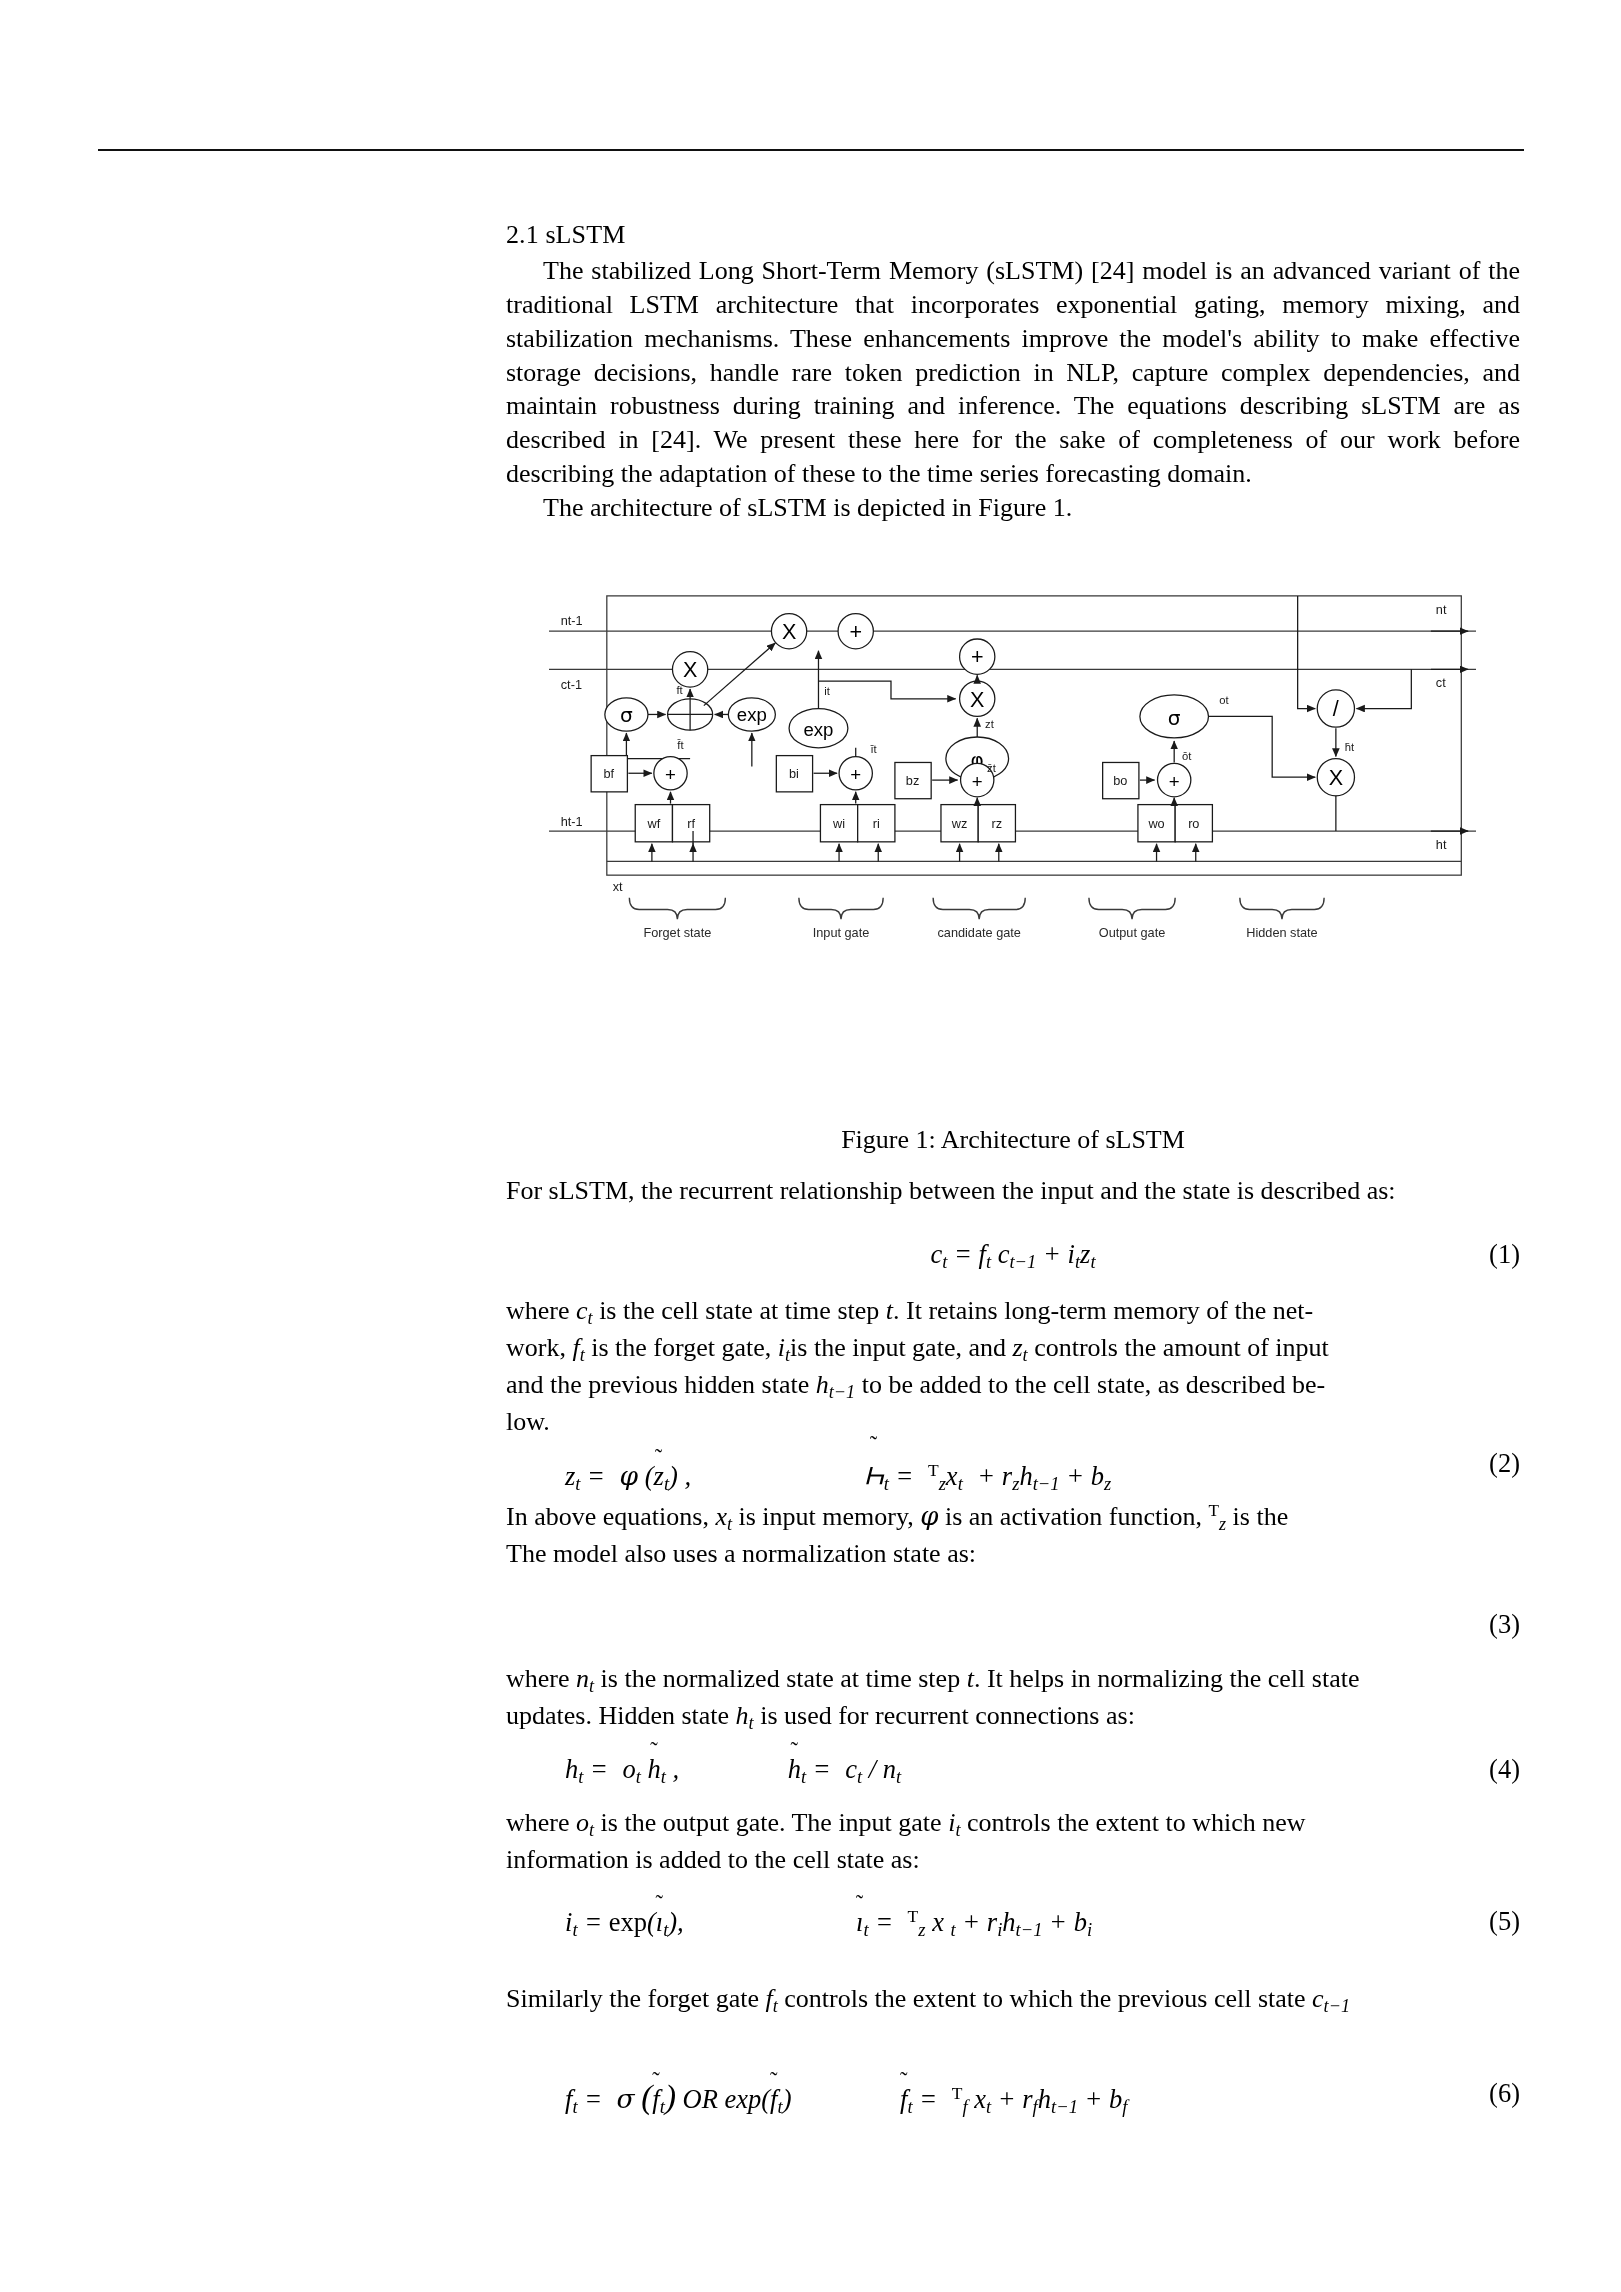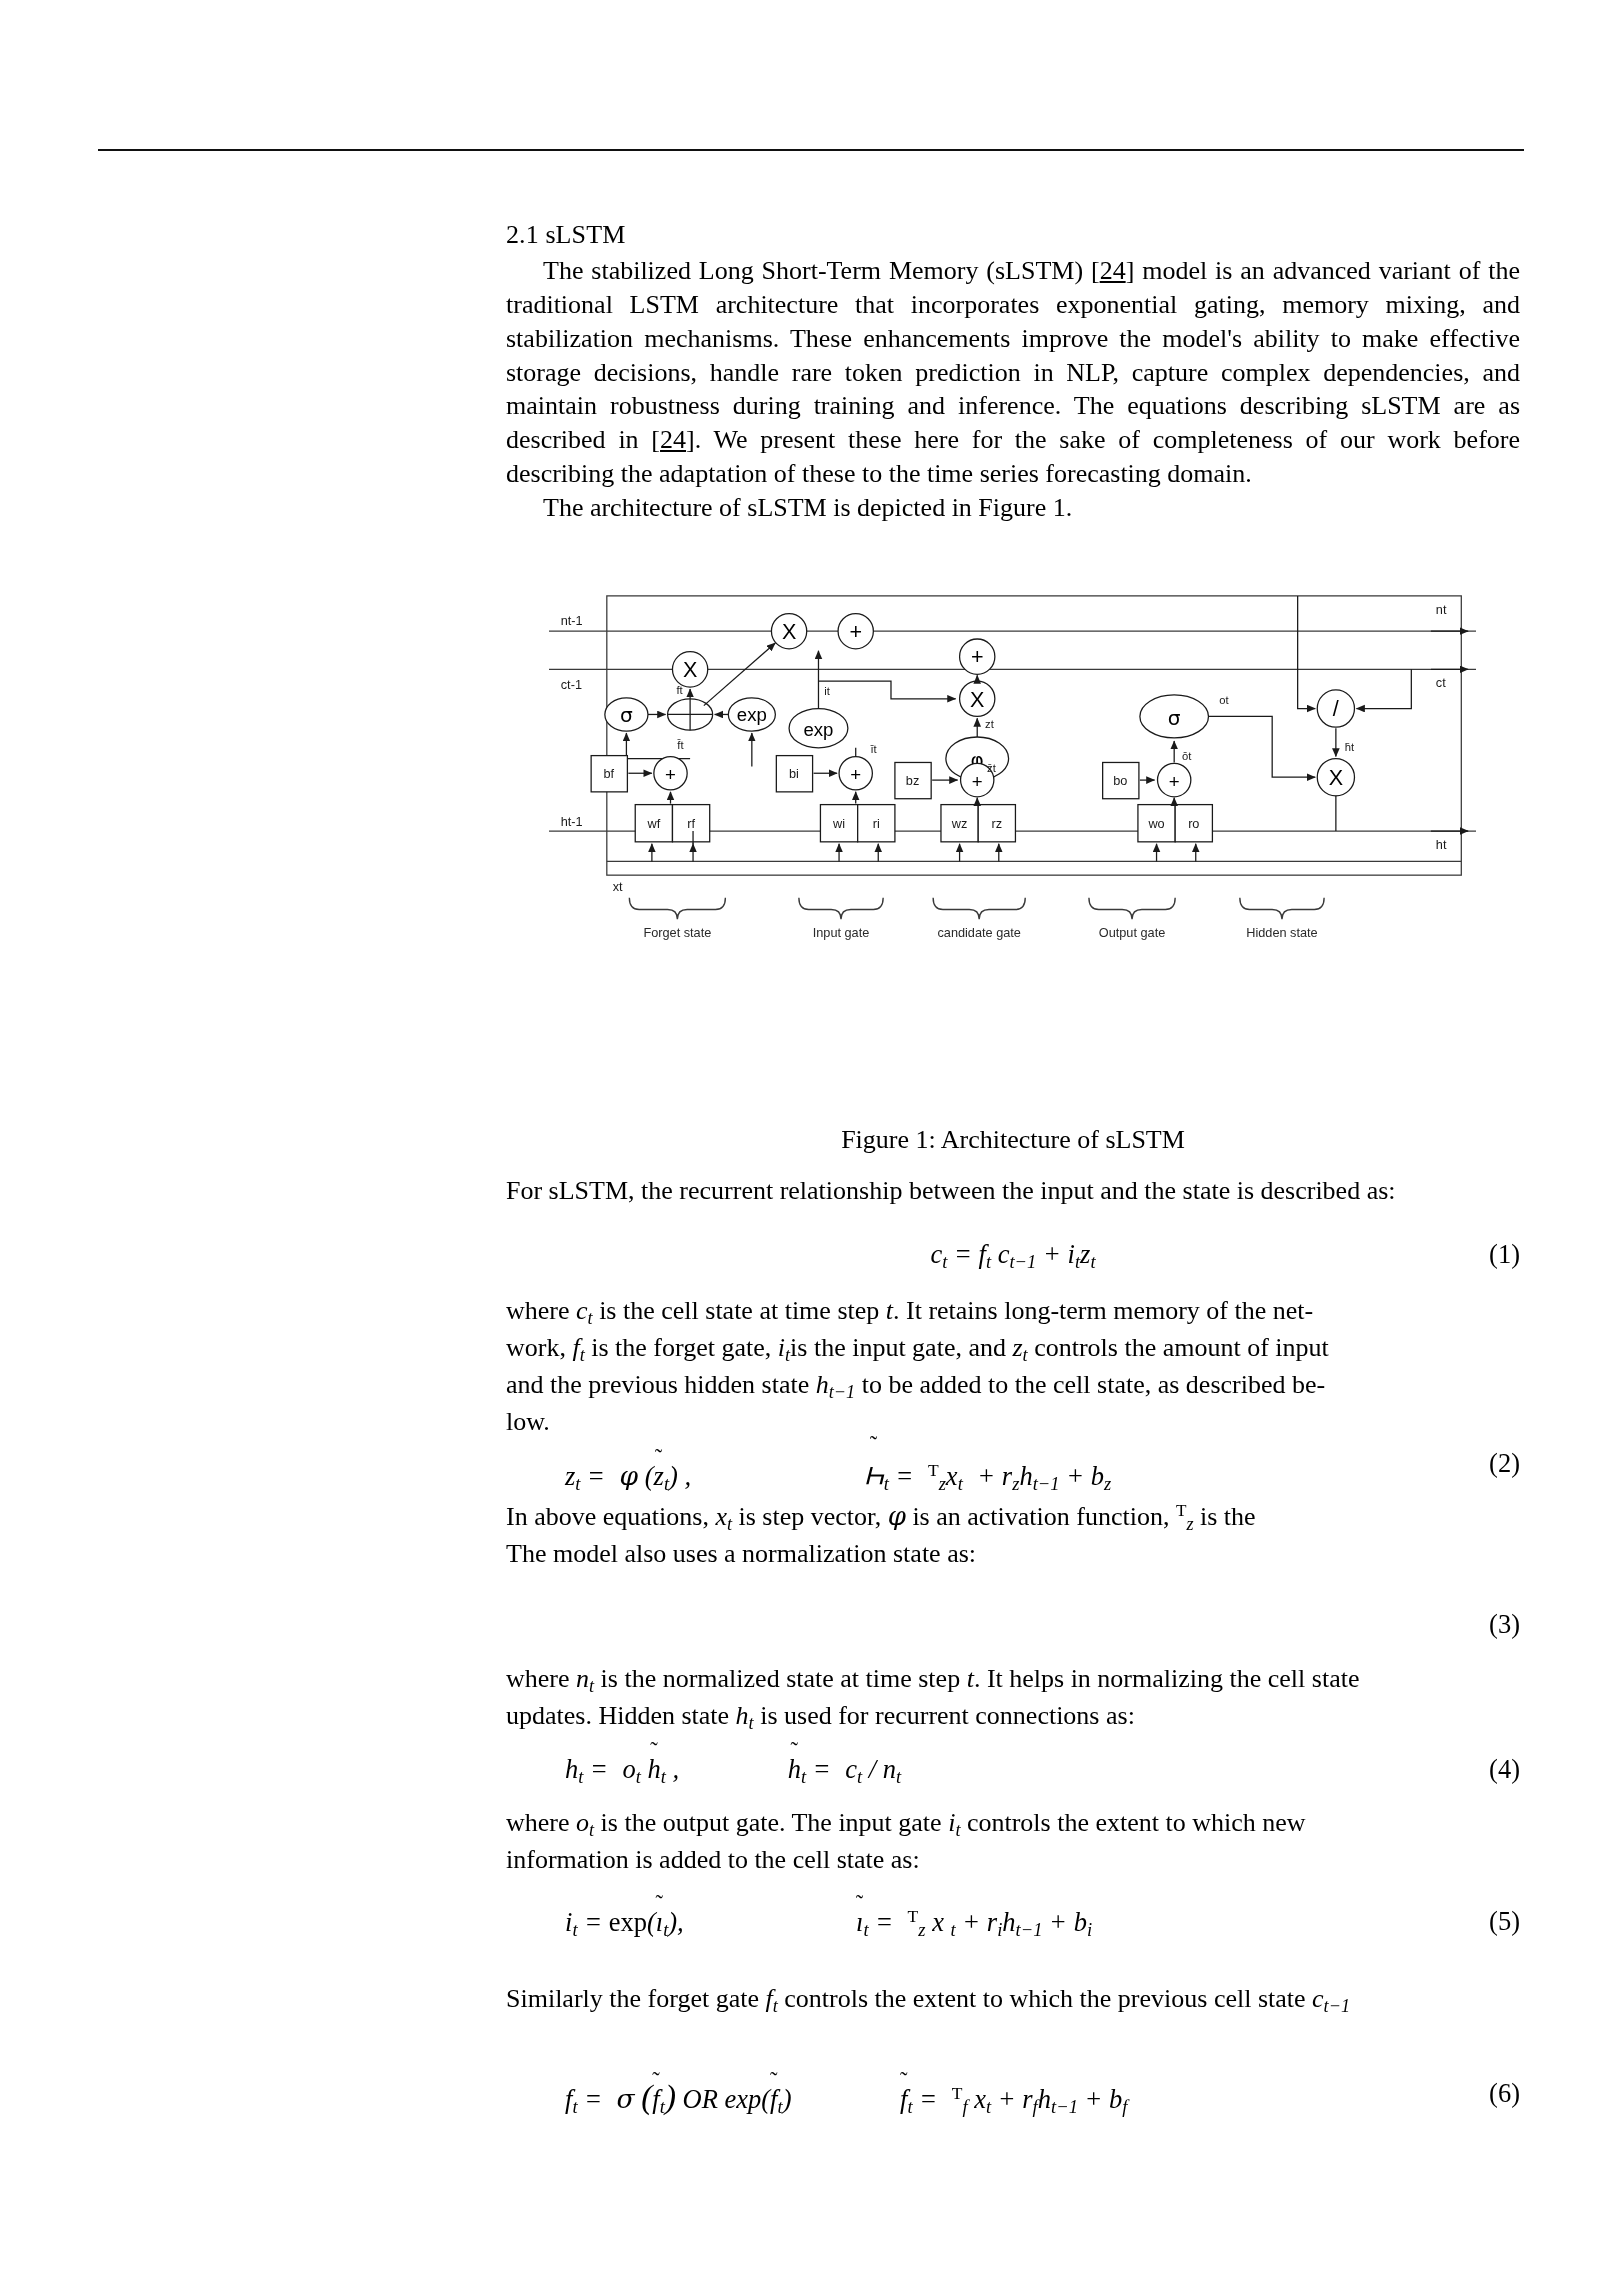--- a/index.html
+++ b/index.html
@@ -50,21 +50,20 @@
   p.body {
     font-size: 26px;
     line-height: 1.305;
     margin: 0;
     text-align: justify;
     text-justify: inter-word;
     hyphens: manual;
   }
   p.indent { text-indent: 37px; }
   .ref-link {
-    text-decoration: underline;
     margin-top: 48px;
   }
 
   
   .figure-wrap {
     position: absolute;
     left: 549px;
     top: 584px;
     width: 927px;
     height: 500px;
@@ -420,21 +419,21 @@
       <div style="padding-left:59px;">
         <span class="eq-math"><i class="mv">z</i><span class="sub">t</span> = <span class="sp-s"></span><span class="dg-gk" style="font-style:italic; font-size:1em; font-family:'DejaVu Serif',serif;">φ</span> (<span class="tilde-wrap"><span class="tl">˜</span><i class="mv">z</i></span><span class="sub">t</span>) ,</span>
         <span class="sp-xl"></span>
         <span class="eq-math"><span class="tilde-wrap"><span class="tl">˜</span><span class="scr">𝈥</span></span><span class="sub">t</span> = <span class="sp-s"></span><span class="scr">𝉦</span><span class="sup">T</span><span class="sub">z</span><i class="mv">x</i><span class="sub">t</span> <span class="sp-s"></span>+ <i class="mv">r</i><span class="sub">z</span><i class="mv">h</i><span class="sub">t−1</span> + <i class="mv">b</i><span class="sub">z</span></span>
       </div>
       <div class="eq-num">(2)</div>
     </div>
   </div>
 
   <div class="blk" style="top:1500px;">
-    <div><span>In above equations,  </span><span class="eq-math"><i class="mv">x</i><span class="sub">t</span></span><span>  is step vector,  </span><span class="eq-math" style="font-family:'DejaVu Serif',serif;">φ</span><span>  is an activation function,  </span><span class="eq-math"><span class="scr">𝉦</span><span class="sup">T</span><span class="sub">z</span></span><span>  is the</span></div>
+    <div><span>In above equations,  </span><span class="eq-math"><i class="mv">x</i><span class="sub">t</span></span><span>  is input memory,  </span><span class="eq-math" style="font-family:'DejaVu Serif',serif;">φ</span><span>  is an activation function,  </span><span class="eq-math"><span class="scr">𝉦</span><span class="sup">T</span><span class="sub">z</span></span><span>  is the</span></div>
     <div>The model also uses a normalization state as:</div>
   </div>
 
   <div class="eq-row" style="top:1609px; height:41px;">
     <div class="eq-body">
       <div class="eq-num">(3)</div>
     </div>
   </div>
 
   <div class="blk" style="top:1662px;">

